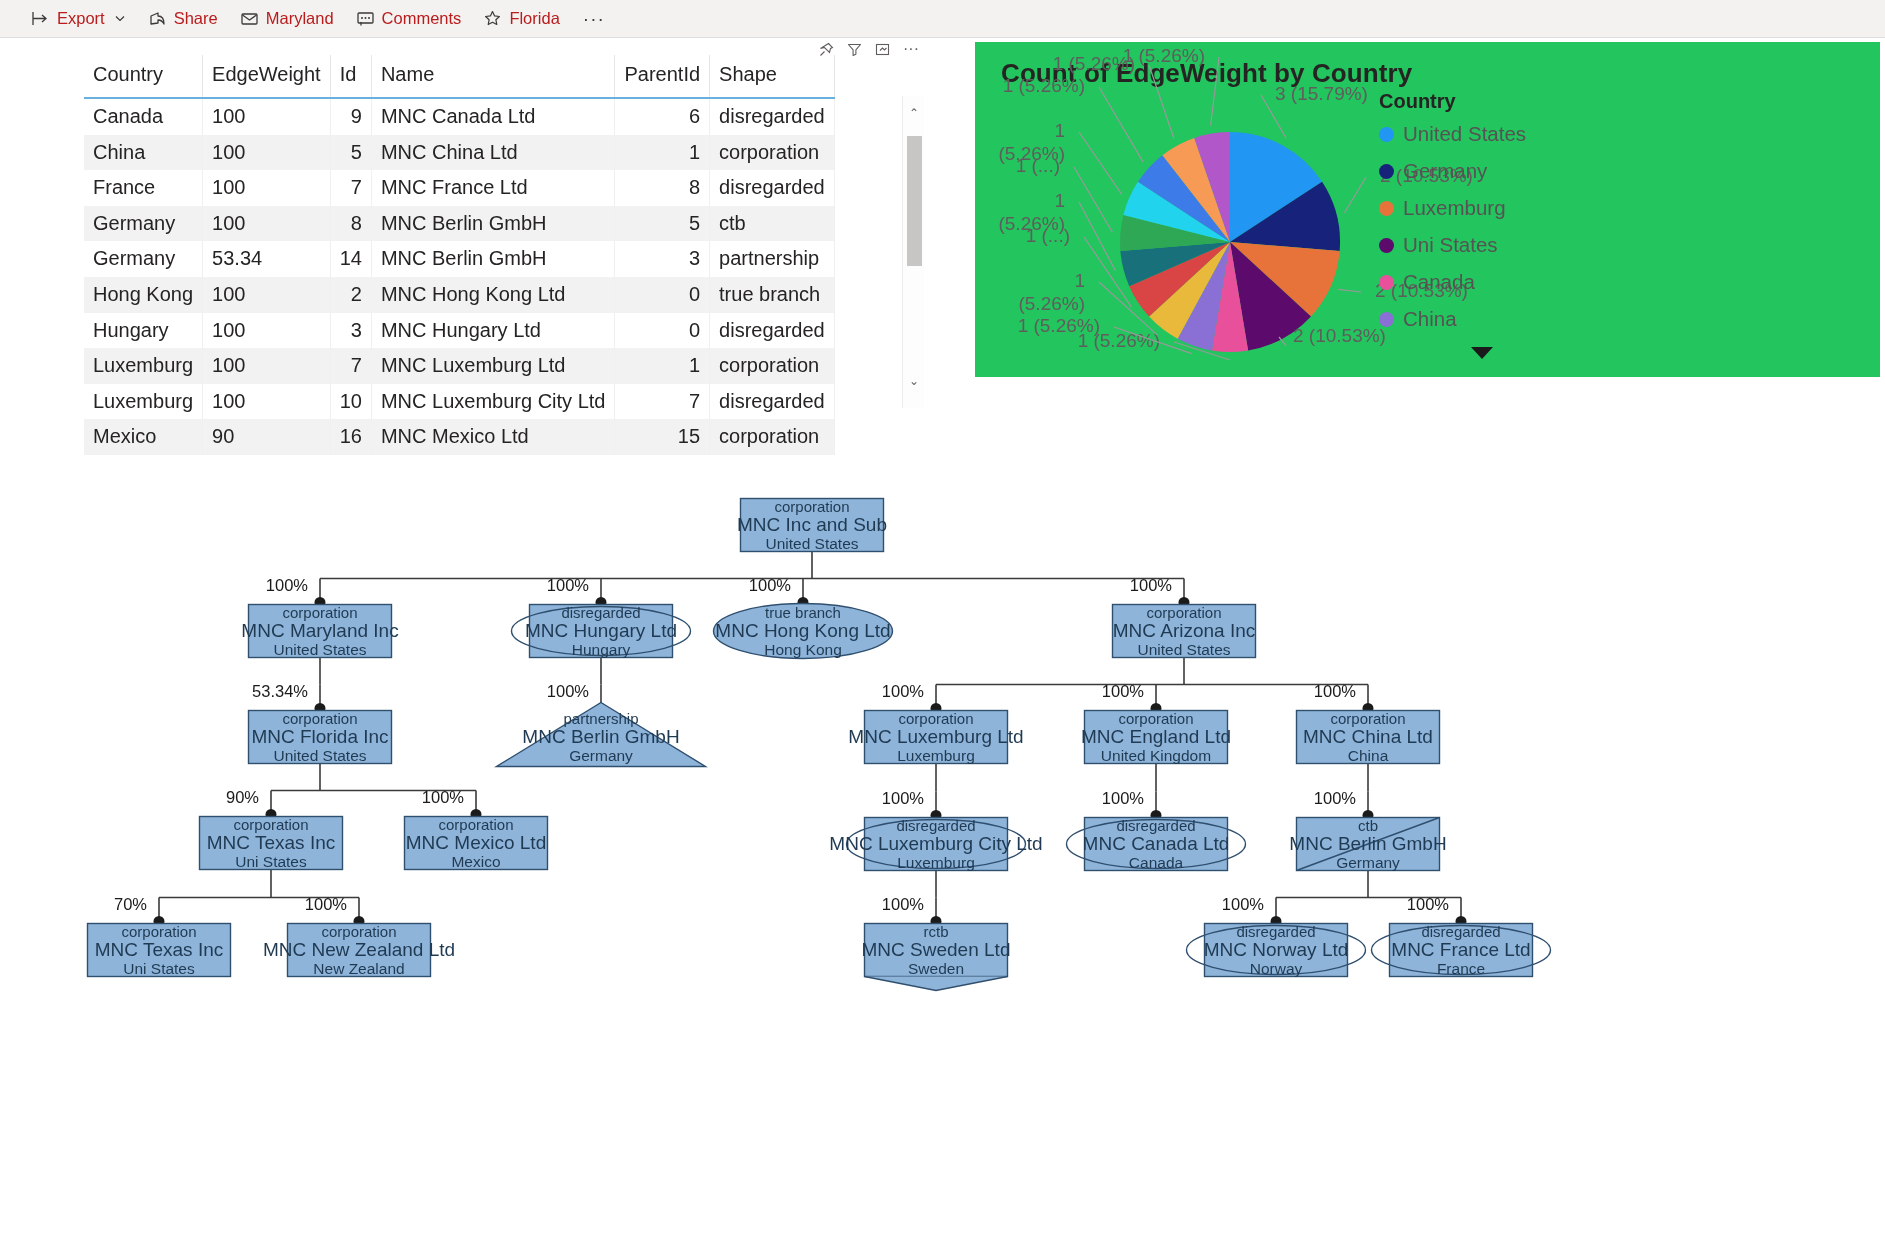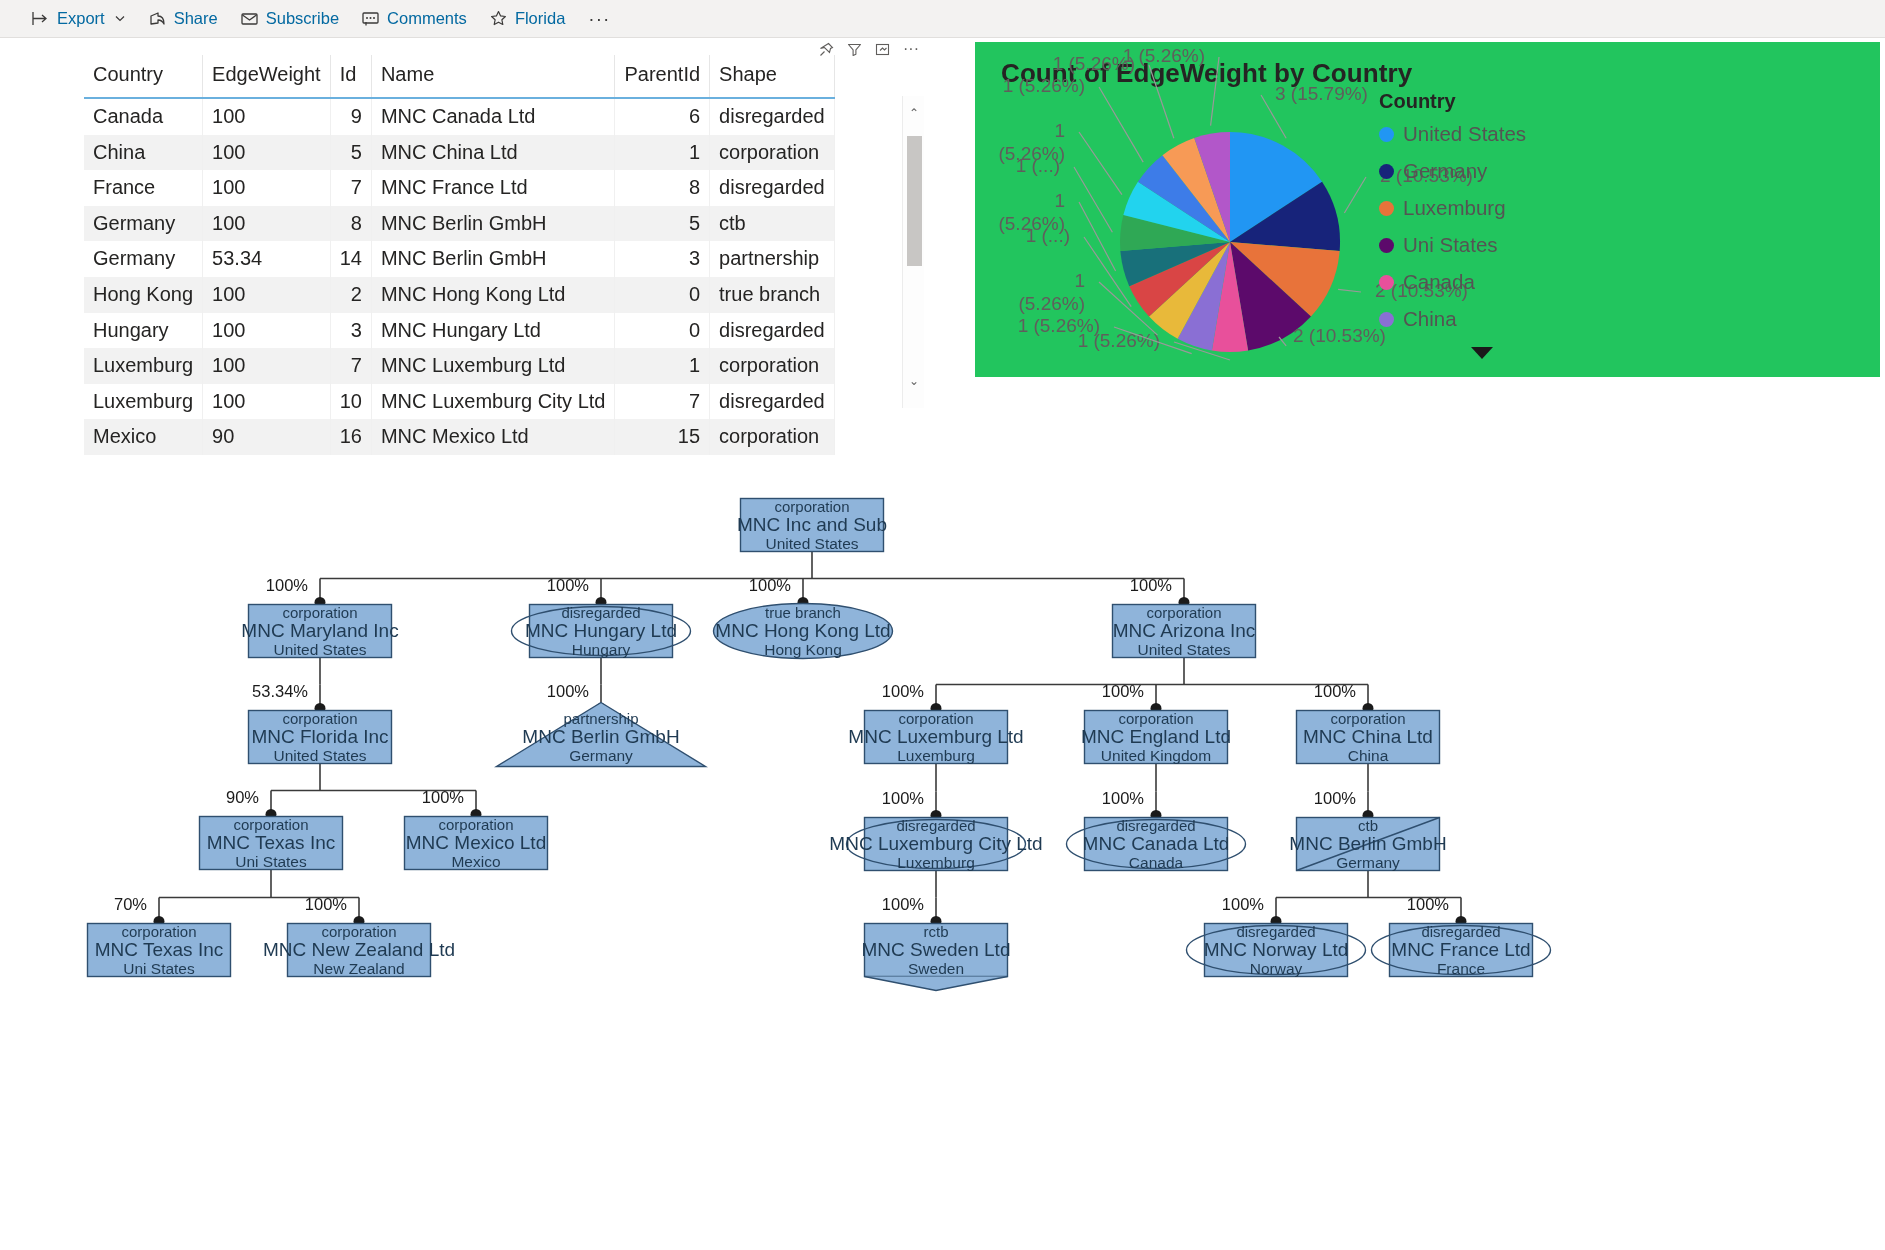--- a/index.html
+++ b/index.html
@@ -14,21 +14,21 @@
   }
 
   
   #toolbar{
     position:absolute; left:0; top:0; width:1885px; height:38px;
     background:#f3f2f1; border-bottom:1px solid #e1dfdd;
     display:flex; align-items:center; padding-left:22px; gap:4px;
   }
   .tb-item{
     display:flex; align-items:flex-end; gap:7px;
-    font-size:16.5px; color:#0369a1; padding:5px 9px; border-radius:2px;
+    font-size:16.5px; color:#b91c1c; padding:5px 9px; border-radius:2px;
     cursor:default; white-space:nowrap;
   }
   .tb-ico{ display:inline-flex; align-items:center; justify-content:center; width:19px; height:19px; }
   .tb-ico svg{ display:block; }
   .tb-caret{ display:inline-block; margin-left:2px; }
   .tb-dots{ font-size:19px; letter-spacing:1px; color:#3b3a39; padding:2px 10px; }
 
   
   #table-visual{
     position:absolute; left:84px; top:38px; width:845px; height:334px;
@@ -135,21 +135,21 @@
     <span>Share</span>
   </div>
 
   <div class="tb-item">
     <span class="tb-ico">
       <svg width="19" height="19" viewBox="0 0 19 19">
           <rect x="2" y="5" width="15" height="10" rx="1" fill="none" stroke="#3b3a39" stroke-width="1.3"></rect>
           <path d="M2.5 6l7 5 7-5" fill="none" stroke="#3b3a39" stroke-width="1.3"></path>
         </svg>
     </span>
-    <span>Subscribe</span>
+    <span>Maryland</span>
   </div>
 
   <div class="tb-item">
     <span class="tb-ico">
       <svg width="19" height="19" viewBox="0 0 19 19">
           <rect x="2" y="4" width="15" height="10" rx="1" fill="none" stroke="#3b3a39" stroke-width="1.3"></rect>
           <path d="M5 16.5L5 13" fill="none" stroke="#3b3a39" stroke-width="1.3"></path>
           <circle cx="6" cy="9" r="1" fill="#3b3a39"></circle>
           <circle cx="9.5" cy="9" r="1" fill="#3b3a39"></circle>
           <circle cx="13" cy="9" r="1" fill="#3b3a39"></circle>

